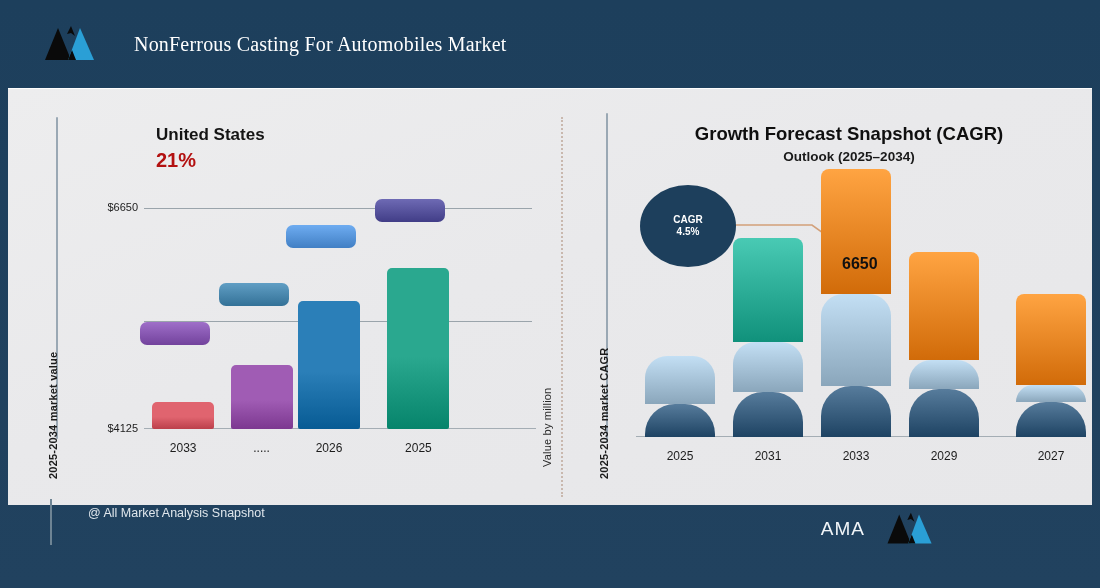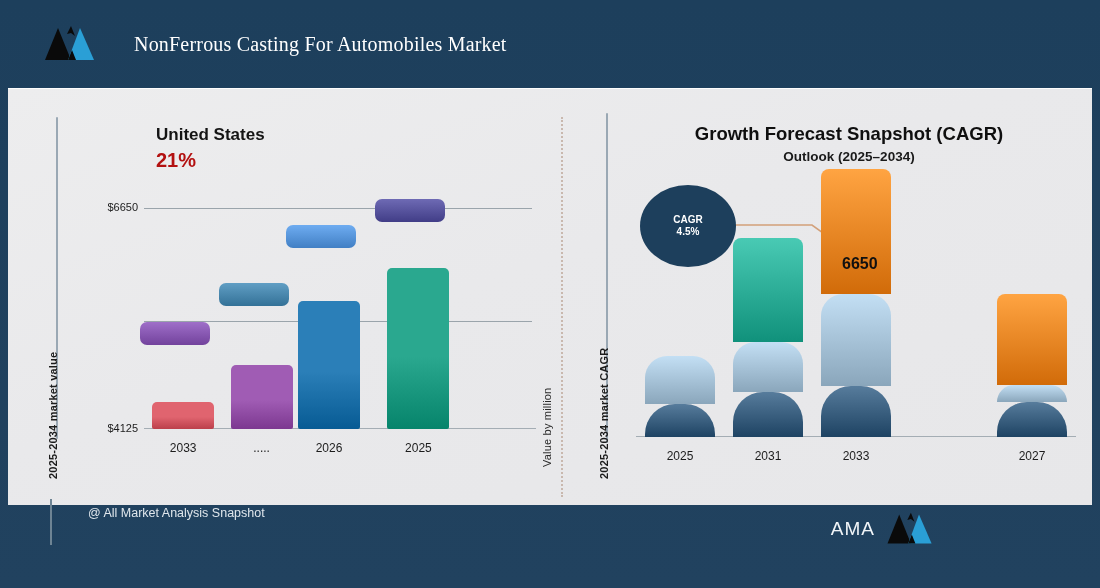--- a/index.html
+++ b/index.html
@@ -222,21 +222,21 @@
     color: #dfe6ec; font-size: 12.5px;
     white-space: nowrap;
   }
   .footer-line2 {
     position: absolute; left: 88px; top: 50px;
     color: #eef3f7; font-size: 14px;
     white-space: nowrap;
   }
   .footer-brand {
     position: absolute; right: 38px; top: 30px;
-    display: flex; align-items: center; gap: 10px;
+    display: flex; align-items: center; gap: 20px;
   }
   .footer-brand-text { color: #f1f5f8; font-size: 19px; letter-spacing: 1px; }
 </style>
 </head>
 <body>
 
 <div class="page">
 
   <div class="header">
     <svg class="logo-mark" viewBox="0 0 52 40">
@@ -321,21 +321,27 @@
             <div class="rseg rseg-mid" style="bottom: 45.1368px; height: 50.3759px; background: linear-gradient(rgb(195, 223, 244) 0%, rgb(138, 166, 187) 100%);"></div>
             <div class="rseg rseg-top" style="bottom: 95.5128px; height: 103.17px; background: linear-gradient(rgb(73, 202, 180) 0%, rgb(16, 145, 123) 100%);"></div>
             <div class="rxlabel">2031</div>
           </div>
           <div class="rbar-slot" style="left: 185px; height: 268px;">
             <div class="rseg rseg-bot" style="bottom: 0px; height: 50.7789px; background: linear-gradient(rgb(87, 124, 156) 0%, rgb(30, 67, 99) 100%);"></div>
             <div class="rseg rseg-mid" style="bottom: 50.7789px; height: 91.8857px; background: linear-gradient(rgb(195, 223, 244) 0%, rgb(138, 166, 187) 100%);"></div>
             <div class="rseg rseg-top" style="bottom: 142.665px; height: 125.335px; background: linear-gradient(rgb(255, 164, 66) 0%, rgb(209, 107, 9) 100%);"></div>
             <div class="rxlabel">2033</div>
           </div>
-          <div class="rbar-slot" style="left: 361px; height: 268px;">
+          <div class="rbar-slot" style="left: 273px; height: 268px;">
+            <div class="rseg rseg-bot" style="bottom: 0px; height: 48.3609px; background: linear-gradient(rgb(87, 124, 156) 0%, rgb(30, 67, 99) 100%);"></div>
+            <div class="rseg rseg-mid" style="bottom: 48.3609px; height: 28.2105px; background: linear-gradient(rgb(195, 223, 244) 0%, rgb(138, 166, 187) 100%);"></div>
+            <div class="rseg rseg-top" style="bottom: 76.5714px; height: 108.006px; background: linear-gradient(rgb(255, 164, 66) 0%, rgb(209, 107, 9) 100%);"></div>
+            <div class="rxlabel">2029</div>
+          </div>
+          <div class="rbar-slot" style="left: 380px; height: 268px;">
             <div class="rseg rseg-bot" style="bottom: 0px; height: 35.4647px; background: linear-gradient(rgb(87, 124, 156) 0%, rgb(30, 67, 99) 100%);"></div>
             <div class="rseg rseg-mid" style="bottom: 35.4647px; height: 16.9263px; background: linear-gradient(rgb(195, 223, 244) 0%, rgb(138, 166, 187) 100%);"></div>
             <div class="rseg rseg-top" style="bottom: 52.391px; height: 90.2737px; background: linear-gradient(rgb(255, 164, 66) 0%, rgb(209, 107, 9) 100%);"></div>
             <div class="rxlabel">2027</div>
           </div>
         </div>
     </div>
   </div>
 
   <div class="footer">

